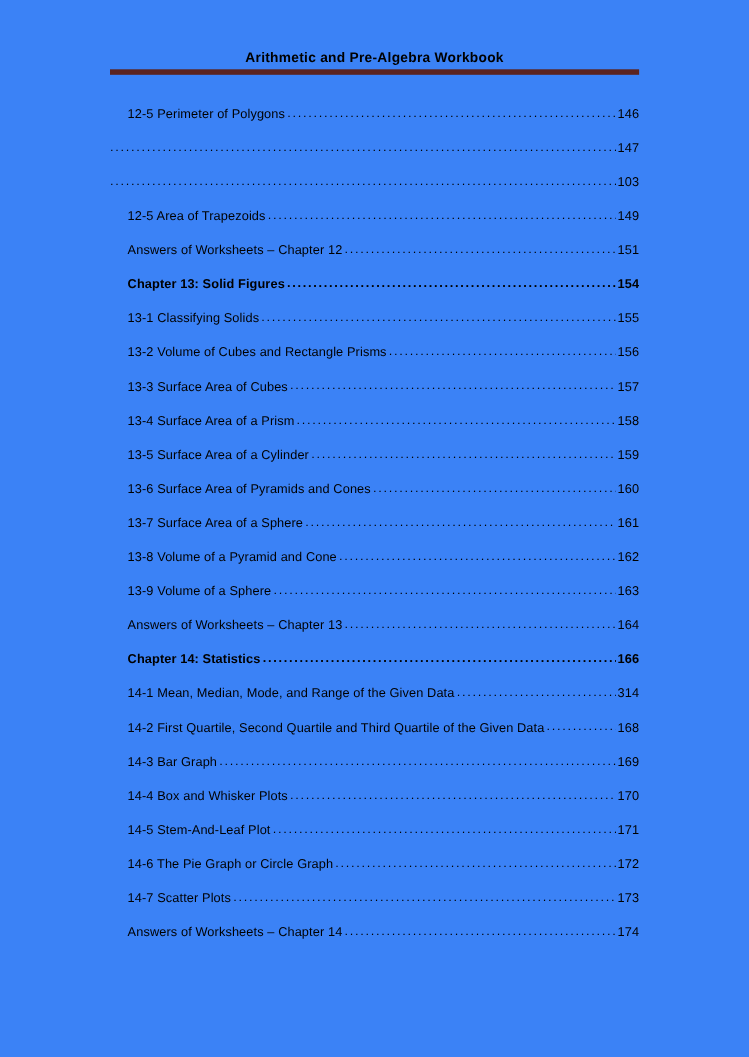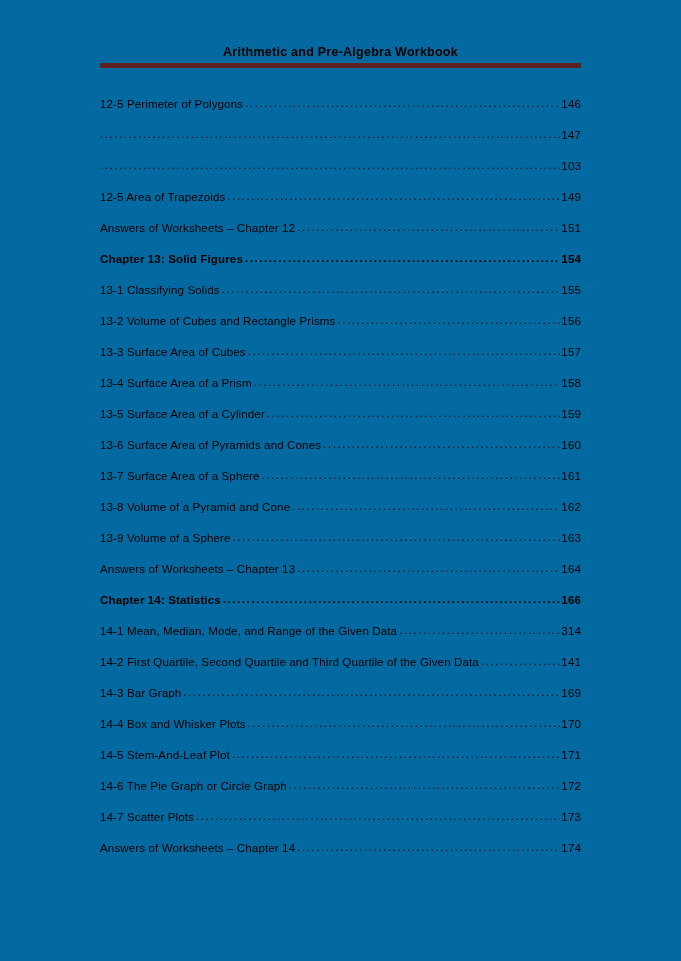--- a/index.html
+++ b/index.html
@@ -15,21 +15,21 @@
     font-family: "Liberation Sans", sans-serif;
     color: #000000;
   }
 
   #page {
     position: absolute;
     left: 0;
     top: 0;
     width: 681px;
     height: 961px;
-    background: #0369a1;
+    background: #3b82f6;
   }
 
   
   #header {
     position: absolute;
     left: 100px;
     top: 44px;
     width: 481px;
   }
   #header-title {
@@ -69,20 +69,21 @@
   }
   .toc-row.bold .toc-title,
   .toc-row.bold .toc-page,
   .toc-row.bold .toc-leader {
     font-weight: bold;
   }
 
   .toc-title {
     flex: 0 0 auto;
     padding-right: 2px;
+    margin-left: 16px;
   }
   .toc-leader {
     flex: 1 1 auto;
     min-width: 0;
     overflow: hidden;
     white-space: nowrap;
     font-size: 11.6px;
     letter-spacing: 1.55px;
     color: #000000;
     transform: translateY(-1px);
@@ -189,21 +190,21 @@
         <span class="toc-page">166</span>
       </div>
       <div class="toc-row">
         <span class="toc-title">14-1 Mean, Median, Mode, and Range of the Given Data</span>
         <span class="toc-leader">........................................................................................................................................................................................................</span>
         <span class="toc-page">314</span>
       </div>
       <div class="toc-row">
         <span class="toc-title">14-2 First Quartile, Second Quartile and Third Quartile of the Given Data</span>
         <span class="toc-leader">........................................................................................................................................................................................................</span>
-        <span class="toc-page">141</span>
+        <span class="toc-page">168</span>
       </div>
       <div class="toc-row">
         <span class="toc-title">14-3 Bar Graph</span>
         <span class="toc-leader">........................................................................................................................................................................................................</span>
         <span class="toc-page">169</span>
       </div>
       <div class="toc-row">
         <span class="toc-title">14-4 Box and Whisker Plots</span>
         <span class="toc-leader">........................................................................................................................................................................................................</span>
         <span class="toc-page">170</span>

